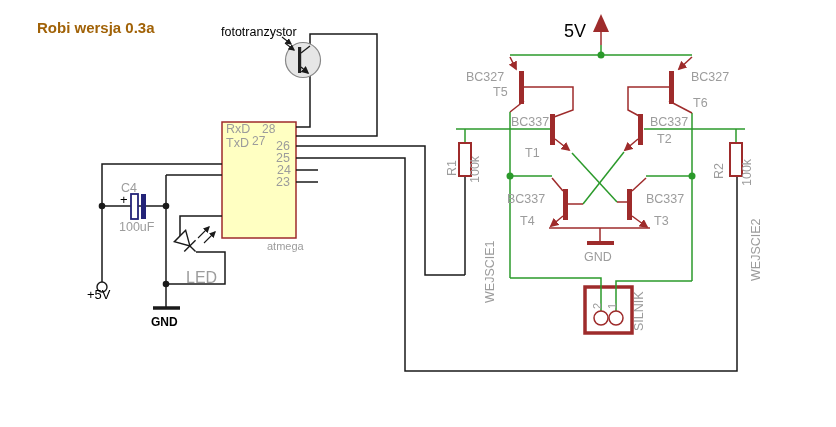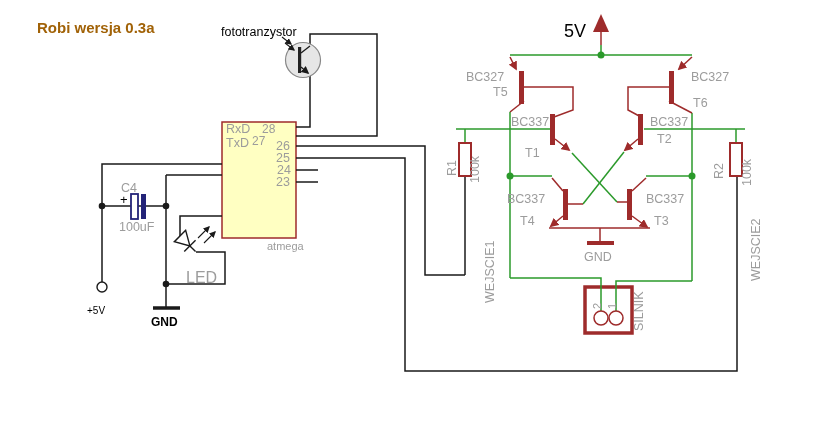--- a/index.html
+++ b/index.html
@@ -173,21 +173,21 @@
 <div class="lbl pin" style="left:252px;top:135px">27</div>
 <div class="lbl" style="left:276px;top:140px">26</div>
 <div class="lbl" style="left:276px;top:152px">25</div>
 <div class="lbl" style="left:277px;top:164px">24</div>
 <div class="lbl" style="left:276px;top:176px">23</div>
 <div class="lbl sm" style="left:267px;top:241px">atmega</div>
 
 <div class="lbl" style="left:121px;top:182px">C4</div>
 <div class="lbl blk" style="left:120px;top:193px;font-size:13px">+</div>
 <div class="lbl" style="left:119px;top:221px">100uF</div>
-<div class="lbl blk" style="left:87px;top:306px;font-size:10px">+5V</div>
+<div class="lbl blk" style="left:87px;top:288px;font-size:13px">+5V</div>
 <div class="lbl blk bold" style="left:151px;top:316px;font-size:12px">GND</div>
 <div class="lbl" style="left:186px;top:270px;font-size:16px">LED</div>
 
 <div class="lbl blk" style="left:564px;top:22px;font-size:18px">5V</div>
 <div class="lbl" style="left:466px;top:71px">BC327</div>
 <div class="lbl" style="left:493px;top:86px">T5</div>
 <div class="lbl" style="left:691px;top:71px">BC327</div>
 <div class="lbl" style="left:693px;top:97px">T6</div>
 <div class="lbl" style="left:511px;top:116px">BC337</div>
 <div class="lbl" style="left:525px;top:147px">T1</div>

